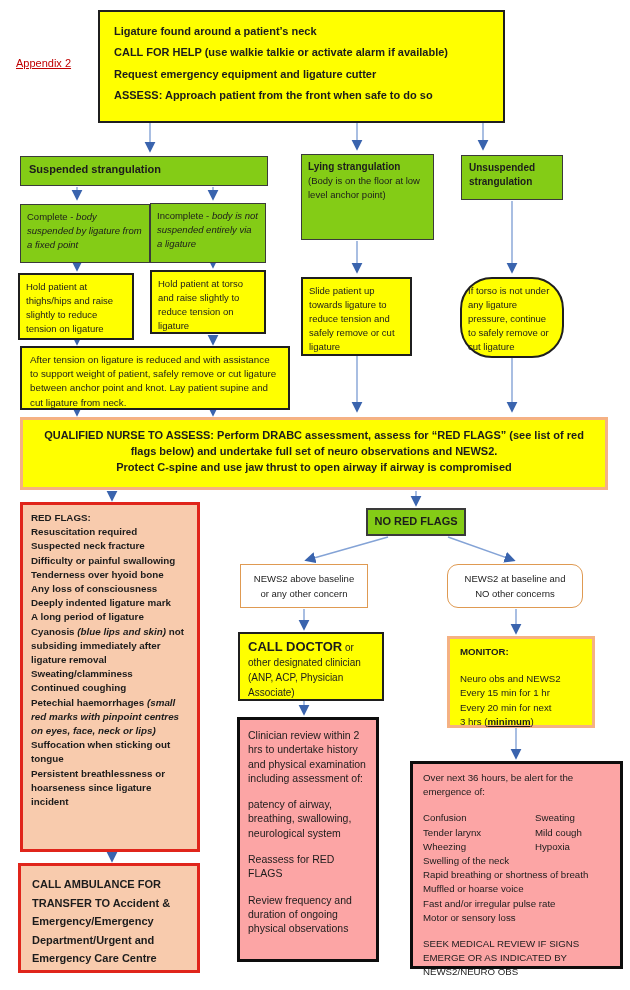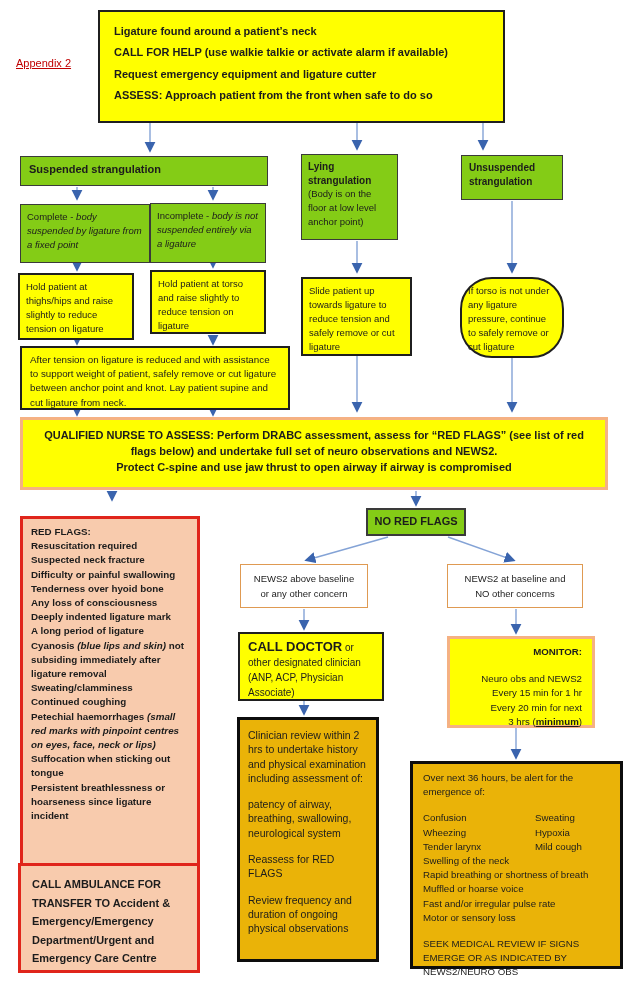--- a/index.html
+++ b/index.html
@@ -4,21 +4,21 @@
 <style>
   html,body{margin:0;padding:0;background:#ffffff;}
   #page{position:relative;width:630px;height:990px;background:#ffffff;font-family:"Liberation Sans",sans-serif;color:#1c1c1c;overflow:hidden;}
   .box{position:absolute;box-sizing:border-box;}
   .yellow{background:#FFFF00;border:2px solid #1f1f1f;}
   .blue{background:#84cc16;border:1.8px solid #3a3a3a;}
   .salmon{background:#F8CBAD;border:3px solid #E0251B;}
   .nurse{background:#FFFF00;border:3px solid #F5B183;}
   .monitorb{background:#FFFF00;border:3px solid #F5B183;}
   .thinorange{background:#ffffff;border:1.5px solid #DF9A52;}
-  .thickblack{background:#eab308;border:3.5px solid #0d0d0d;}
+  .thickblack{background:#fca5a5;border:3.5px solid #0d0d0d;}
   .b{font-weight:bold;}
   .i{font-style:italic;}
   .u{text-decoration:underline;}
   .small{font-size:9.5px;line-height:14px;}
   .appendix{position:absolute;left:16px;top:57px;color:#C00000;font-size:11px;text-decoration:underline;}
   .startline{font-weight:bold;font-size:11px;margin:9.5px 0;}
   .rf{font-size:9.8px;line-height:14.2px;font-weight:bold;}
   .rf .i{font-weight:bold;}
   svg.arrows{position:absolute;left:0;top:0;pointer-events:none;}
   .cl{display:inline-block;width:112px;}
@@ -67,21 +67,21 @@
 
   <div class="box yellow" style="left:98px;top:10px;width:407px;height:113px;padding:3px 14px;">
     <div class="startline">Ligature found around a patient’s neck</div>
     <div class="startline">CALL FOR HELP (use walkie talkie or activate alarm if available)</div>
     <div class="startline">Request emergency equipment and ligature cutter</div>
     <div class="startline">ASSESS: Approach patient from the front when safe to do so</div>
   </div>
 
   <div class="box blue" style="left:20px;top:156px;width:248px;height:30px;padding:6px 8px;font-size:11px;font-weight:bold;">Suspended strangulation</div>
 
-  <div class="box blue" style="left:301px;top:154px;width:97px;height:86px;padding:5px 6px;font-size:10px;">
+  <div class="box blue" style="left:301px;top:154px;width:133px;height:86px;padding:5px 6px;font-size:10px;">
     <div class="b" style="line-height:13.5px;">Lying strangulation</div>
     <div class="small">(Body is on the floor at low level anchor point)</div>
   </div>
 
   <div class="box blue" style="left:461px;top:155px;width:102px;height:45px;padding:5px 7px;font-size:10px;font-weight:bold;line-height:14px;">Unsuspended strangulation</div>
 
   <div class="box blue" style="left:20px;top:204px;width:130px;height:59px;padding:5px 6px;font-size:9.5px;line-height:14px;">
     <span>Complete - </span><span class="i">body suspended by ligature from a fixed point</span>
   </div>
   <div class="box blue" style="left:150px;top:203px;width:116px;height:60px;padding:5px 6px;font-size:9.5px;line-height:14px;">
@@ -92,21 +92,21 @@
   <div class="box yellow" style="left:150px;top:270px;width:116px;height:64px;padding:5px 6px;font-size:9.5px;line-height:14px;">Hold patient at torso and raise slightly to reduce tension on ligature</div>
   <div class="box yellow" style="left:301px;top:277px;width:111px;height:79px;padding:5px 6px;font-size:9.5px;line-height:14px;">Slide patient up towards ligature to reduce tension and safely remove or cut ligature</div>
   <div class="box yellow" style="left:460px;top:277px;width:104px;height:81px;padding:5px 6px;font-size:9.5px;line-height:14px;border-radius:32px;">If torso is not under any ligature pressure, continue to safely remove or cut ligature</div>
   <div class="box yellow" style="left:20px;top:346px;width:270px;height:64px;padding:5px 8px;font-size:9.8px;line-height:14.2px;">After tension on ligature is reduced and with assistance to support weight of patient, safely remove or cut ligature between anchor point and knot. Lay patient supine and cut ligature from neck.</div>
 
   <div class="box nurse" style="left:20px;top:417px;width:588px;height:73px;padding:7px 20px;text-align:center;font-size:11px;font-weight:bold;line-height:16px;">
     <div>QUALIFIED NURSE TO ASSESS: Perform DRABC assessment, assess for “RED FLAGS” (see list of red flags below) and undertake full set of neuro observations and NEWS2.</div>
     <div>Protect C-spine and use jaw thrust to open airway if airway is compromised</div>
   </div>
 
-  <div class="box salmon" style="left:20px;top:516px;width:180px;height:350px;padding:6px 8px;">
+  <div class="box salmon" style="left:20px;top:502px;width:180px;height:350px;padding:6px 8px;">
     <div class="rf">RED FLAGS:</div>
     <div class="rf"><span class="b">Resuscitation required</span><span class="i"></span><span class="b"></span></div>
     <div class="rf"><span class="b">Suspected neck fracture</span><span class="i"></span><span class="b"></span></div>
     <div class="rf"><span class="b">Difficulty or painful swallowing</span><span class="i"></span><span class="b"></span></div>
     <div class="rf"><span class="b">Tenderness over hyoid bone</span><span class="i"></span><span class="b"></span></div>
     <div class="rf"><span class="b">Any loss of consciousness</span><span class="i"></span><span class="b"></span></div>
     <div class="rf"><span class="b">Deeply indented ligature mark</span><span class="i"></span><span class="b"></span></div>
     <div class="rf"><span class="b">A long period of ligature</span><span class="i"></span><span class="b"></span></div>
     <div class="rf"><span class="b">Cyanosis </span><span class="i">(blue lips and skin)</span><span class="b"> not subsiding immediately after ligature removal</span></div>
     <div class="rf"><span class="b">Sweating/clamminess</span><span class="i"></span><span class="b"></span></div>
@@ -117,30 +117,30 @@
   </div>
 
   <div class="box salmon" style="left:18px;top:863px;width:182px;height:110px;padding:9px 11px;font-size:11px;font-weight:bold;line-height:18.5px;">CALL AMBULANCE FOR TRANSFER TO Accident &amp; Emergency/Emergency Department/Urgent and Emergency Care Centre</div>
 
   <div class="box blue" style="left:366px;top:508px;width:100px;height:28px;border-width:2px;text-align:center;padding-top:5px;font-size:11px;font-weight:600;">NO RED FLAGS</div>
 
   <div class="box thinorange" style="left:240px;top:564px;width:128px;height:44px;text-align:center;padding-top:6px;font-size:9.5px;line-height:15px;">
     <div>NEWS2 above baseline</div>
     <div>or any other concern</div>
   </div>
-  <div class="box thinorange" style="left:447px;top:564px;width:136px;height:44px;text-align:center;padding-top:6px;font-size:9.5px;line-height:15px;">
+  <div class="box thinorange" style="left:447px;top:564px;width:136px;height:44px;text-align:center;padding-top:6px;font-size:9.5px;line-height:15px;border-radius:11px;">
     <div>NEWS2 at baseline and</div>
     <div>NO other concerns</div>
   </div>
 
   <div class="box yellow" style="left:238px;top:632px;width:146px;height:69px;padding:5px 8px;font-size:10px;line-height:15px;">
     <span style="font-size:13px;font-weight:600;">CALL DOCTOR</span><span> or other designated clinician (ANP, ACP, Physician Associate)</span>
   </div>
 
-  <div class="box monitorb" style="left:447px;top:636px;width:148px;height:92px;padding:6px 10px;font-size:9.7px;line-height:14.5px;text-align:right;">
+  <div class="box monitorb" style="left:447px;top:636px;width:148px;height:92px;padding:6px 10px;font-size:9.7px;line-height:14.5px;">
     <div class="b">MONITOR:</div>
     <div style="height:12px;"></div>
     <div>Neuro obs and NEWS2</div>
     <div>Every 15 min for 1 hr</div>
     <div>Every 20 min for next</div>
     <div><span>3 hrs (</span><span class="b u">minimum</span><span>)</span></div>
   </div>
 
   <div class="box thickblack" style="left:237px;top:717px;width:142px;height:245px;padding:8px 8px;font-size:10.5px;line-height:14.3px;">
     <div>Clinician review within 2 hrs to undertake history and physical examination including assessment of:</div>
@@ -149,22 +149,22 @@
     <div style="height:12px;"></div>
     <div>Reassess for RED FLAGS</div>
     <div style="height:12px;"></div>
     <div>Review frequency and duration of ongoing physical observations</div>
   </div>
 
   <div class="box thickblack" style="left:410px;top:761px;width:213px;height:208px;border-width:3px;padding:7px 10px;font-size:9.7px;line-height:14.2px;">
     <div style="width:170px;">Over next 36 hours, be alert for the emergence of:</div>
     <div style="height:12px;"></div>
     <div class="row"><span class="cl">Confusion</span><span>Sweating</span></div>
+    <div class="row"><span class="cl">Tender larynx</span><span>Mild cough</span></div>
     <div class="row"><span class="cl">Wheezing</span><span>Hypoxia</span></div>
-    <div class="row"><span class="cl">Tender larynx</span><span>Mild cough</span></div>
     <div class="row"><span class="cl">Swelling of the neck</span><span></span></div>
     <div class="row"><span>Rapid breathing or shortness of breath</span><span></span></div>
     <div class="row"><span class="cl">Muffled or hoarse voice</span><span></span></div>
     <div class="row"><span class="cl">Fast and/or irregular pulse rate</span><span></span></div>
     <div class="row"><span class="cl">Motor or sensory loss</span><span></span></div>
     <div style="height:12px;"></div>
     <div>SEEK MEDICAL REVIEW IF SIGNS EMERGE OR AS INDICATED BY NEWS2/NEURO OBS</div>
   </div>
 
 </div>

